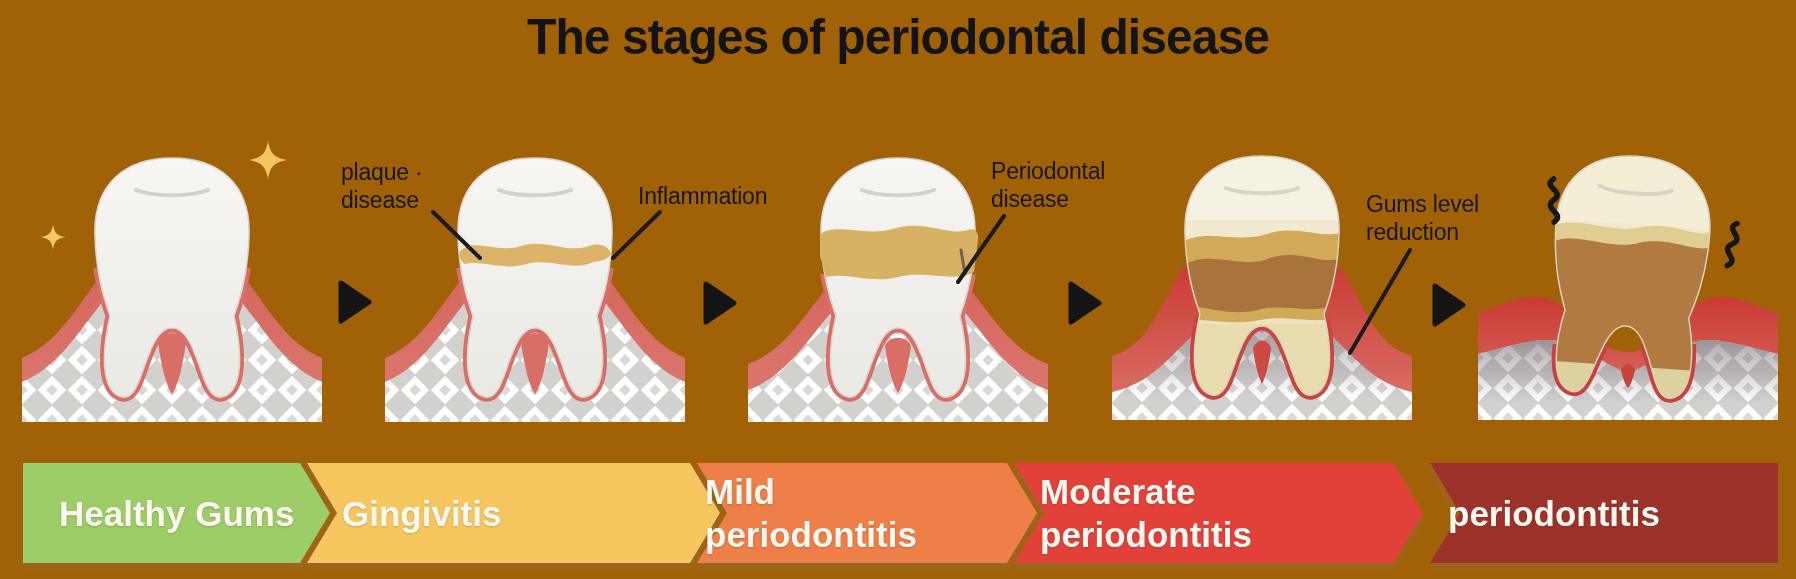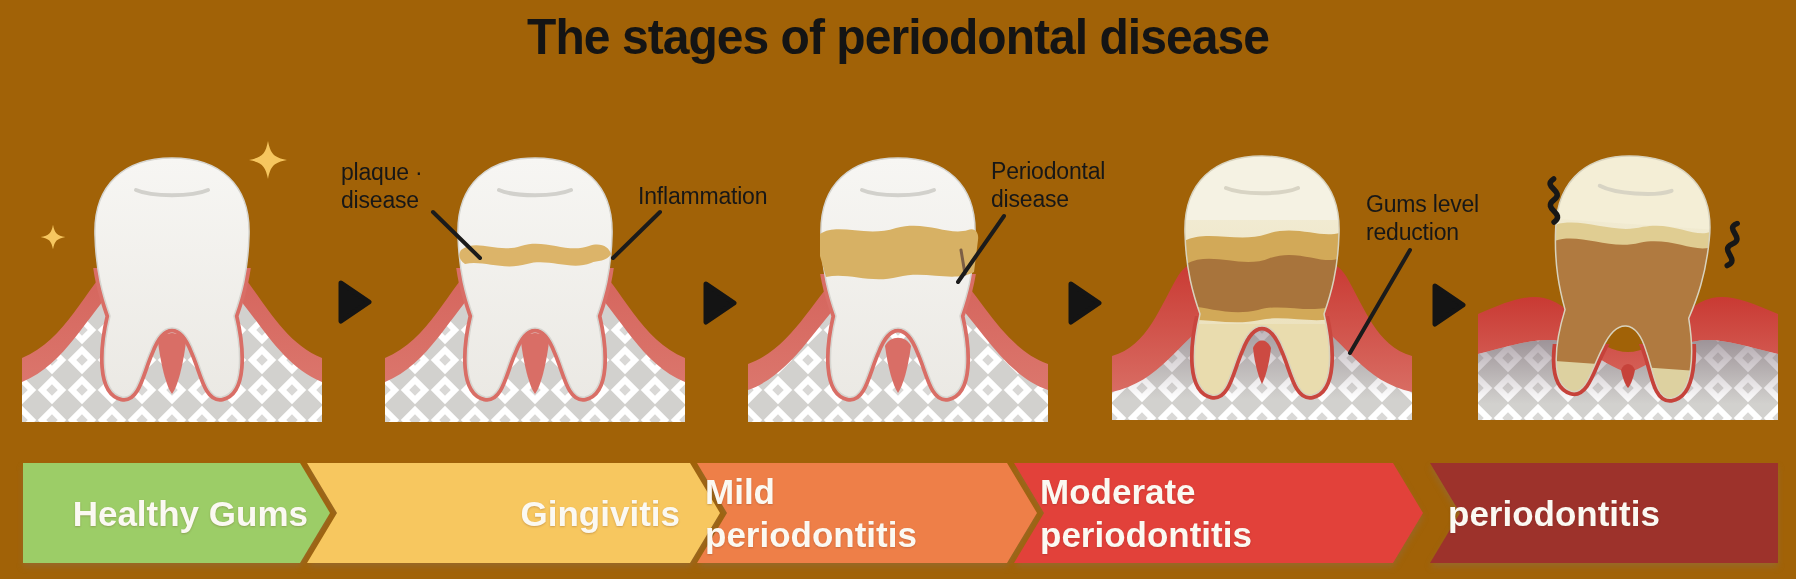--- a/index.html
+++ b/index.html
@@ -18,21 +18,21 @@
 
   .note { position:absolute; color:#171717; font-size:23px; line-height:28px;
           letter-spacing:-0.2px; white-space:nowrap; }
 
   .banner-svg { position:absolute; left:23px; top:463px;
                 filter:drop-shadow(0 4px 3px rgba(130,120,120,0.30)); }
   .chev-label { position:absolute; top:463px; height:100px; color:#fbf9f2;
                 font-weight:bold; font-size:35px; line-height:43px;
                 text-shadow:0 1px 2px rgba(90,40,30,0.25);
                 display:flex; flex-direction:column; justify-content:center; }
-  .chev-label.center { align-items:flex-end; text-align:center; }
+  .chev-label.center { align-items:flex-start; text-align:center;padding-left:36px; }
 </style>
 </head>
 <body>
 
 <div class="canvas">
 
   <svg width="0" height="0" style="position:absolute" aria-hidden="true">
     <defs>
       <pattern id="boneP" width="30" height="30" patternUnits="userSpaceOnUse">
         <rect width="30" height="30" fill="#d9d8d6"></rect>
@@ -219,21 +219,21 @@
     <path d="M0,0 H277 L307,50 L277,100 H0 Z" fill="#9ccd67"></path>
     <path d="M284,0 H667 L697,50 L667,100 H284 L314,50 Z" fill="#f7c75f"></path>
     <path d="M674,0 H984 L1014,50 L984,100 H674 L704,50 Z" fill="#ee7f48"></path>
     <path d="M991,0 H1370 L1400,50 L1370,100 H991 L1021,50 Z" fill="#e2413a"></path>
     <path d="M1407,0 H1755 V100 H1407 L1437,50 Z" fill="#9d322b"></path>
   </svg>
 
   <div class="chev-label center" style="left:23px;width:285px">
     <div>Healthy Gums</div>
   </div>
-  <div class="chev-label center" style="left:288px;width:392px">
+  <div class="chev-label center" style="left:306px;width:392px">
     <div>Gingivitis</div>
   </div>
   <div class="chev-label" style="left:705px">
     <div>Mild</div>
     <div>periodontitis</div>
   </div>
   <div class="chev-label" style="left:1040px">
     <div>Moderate</div>
     <div>periodontitis</div>
   </div>

